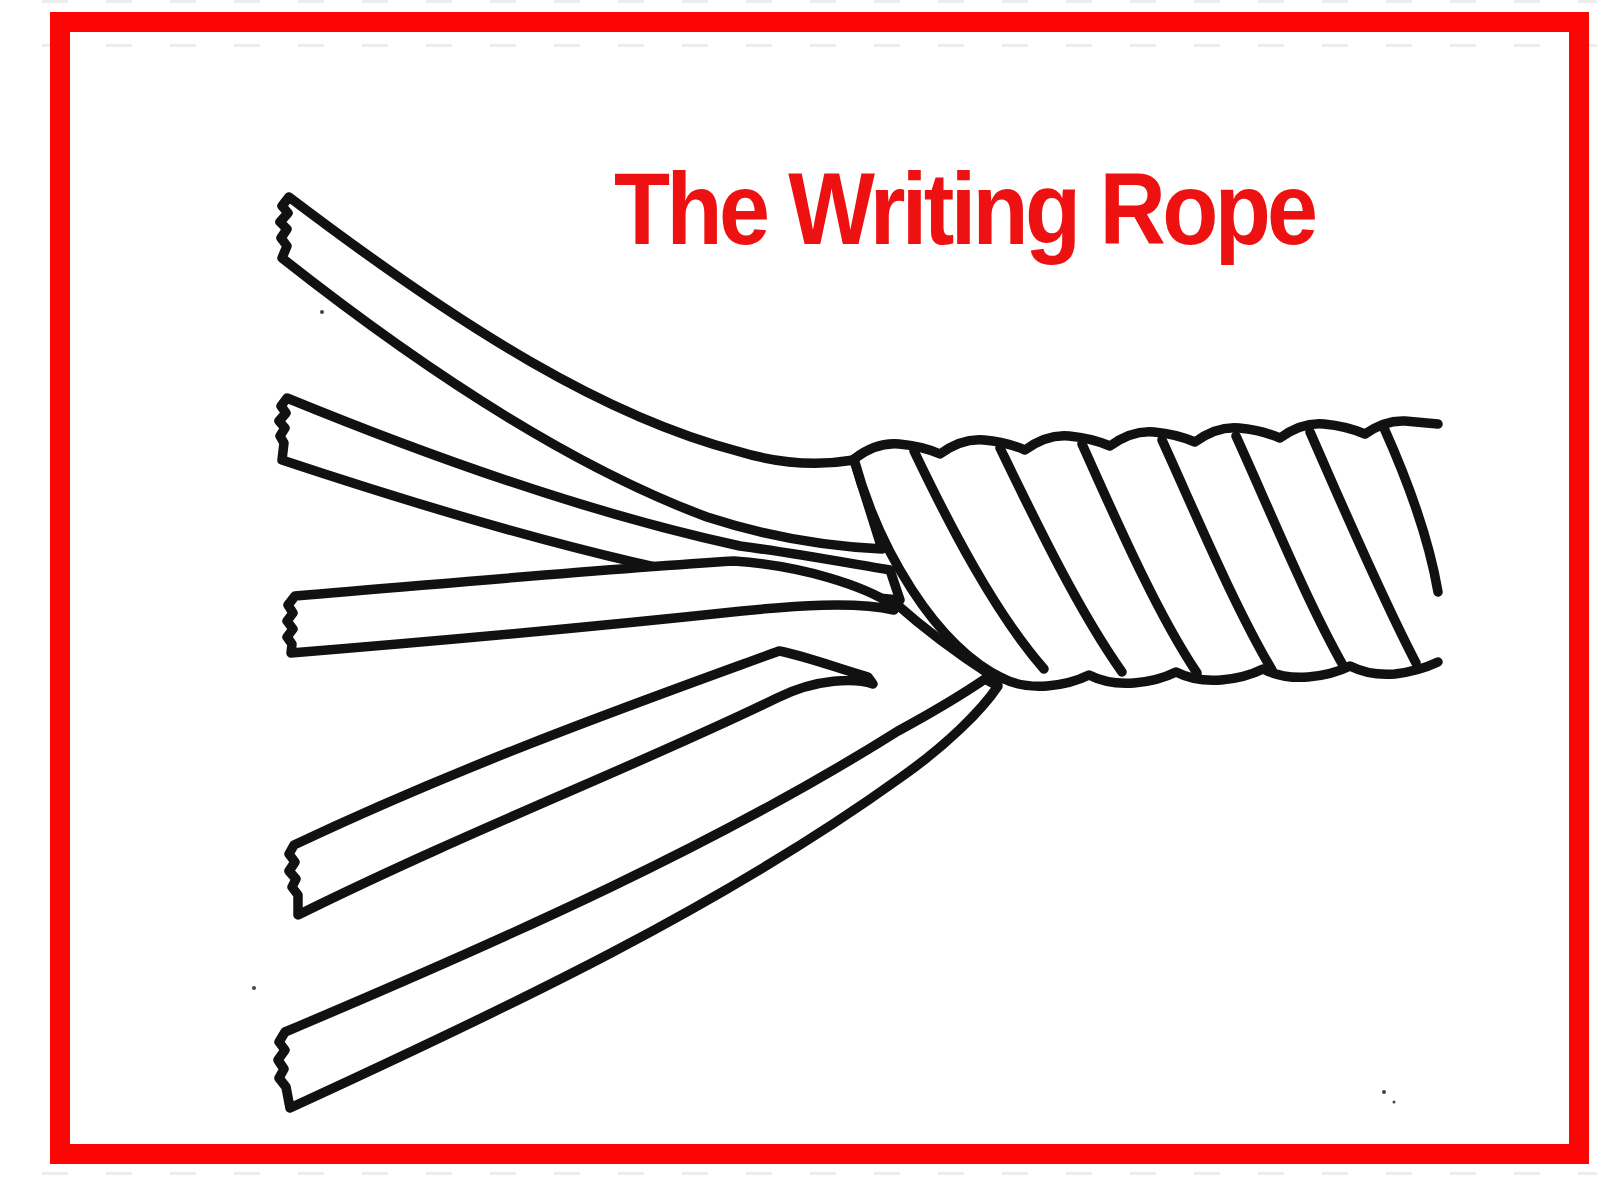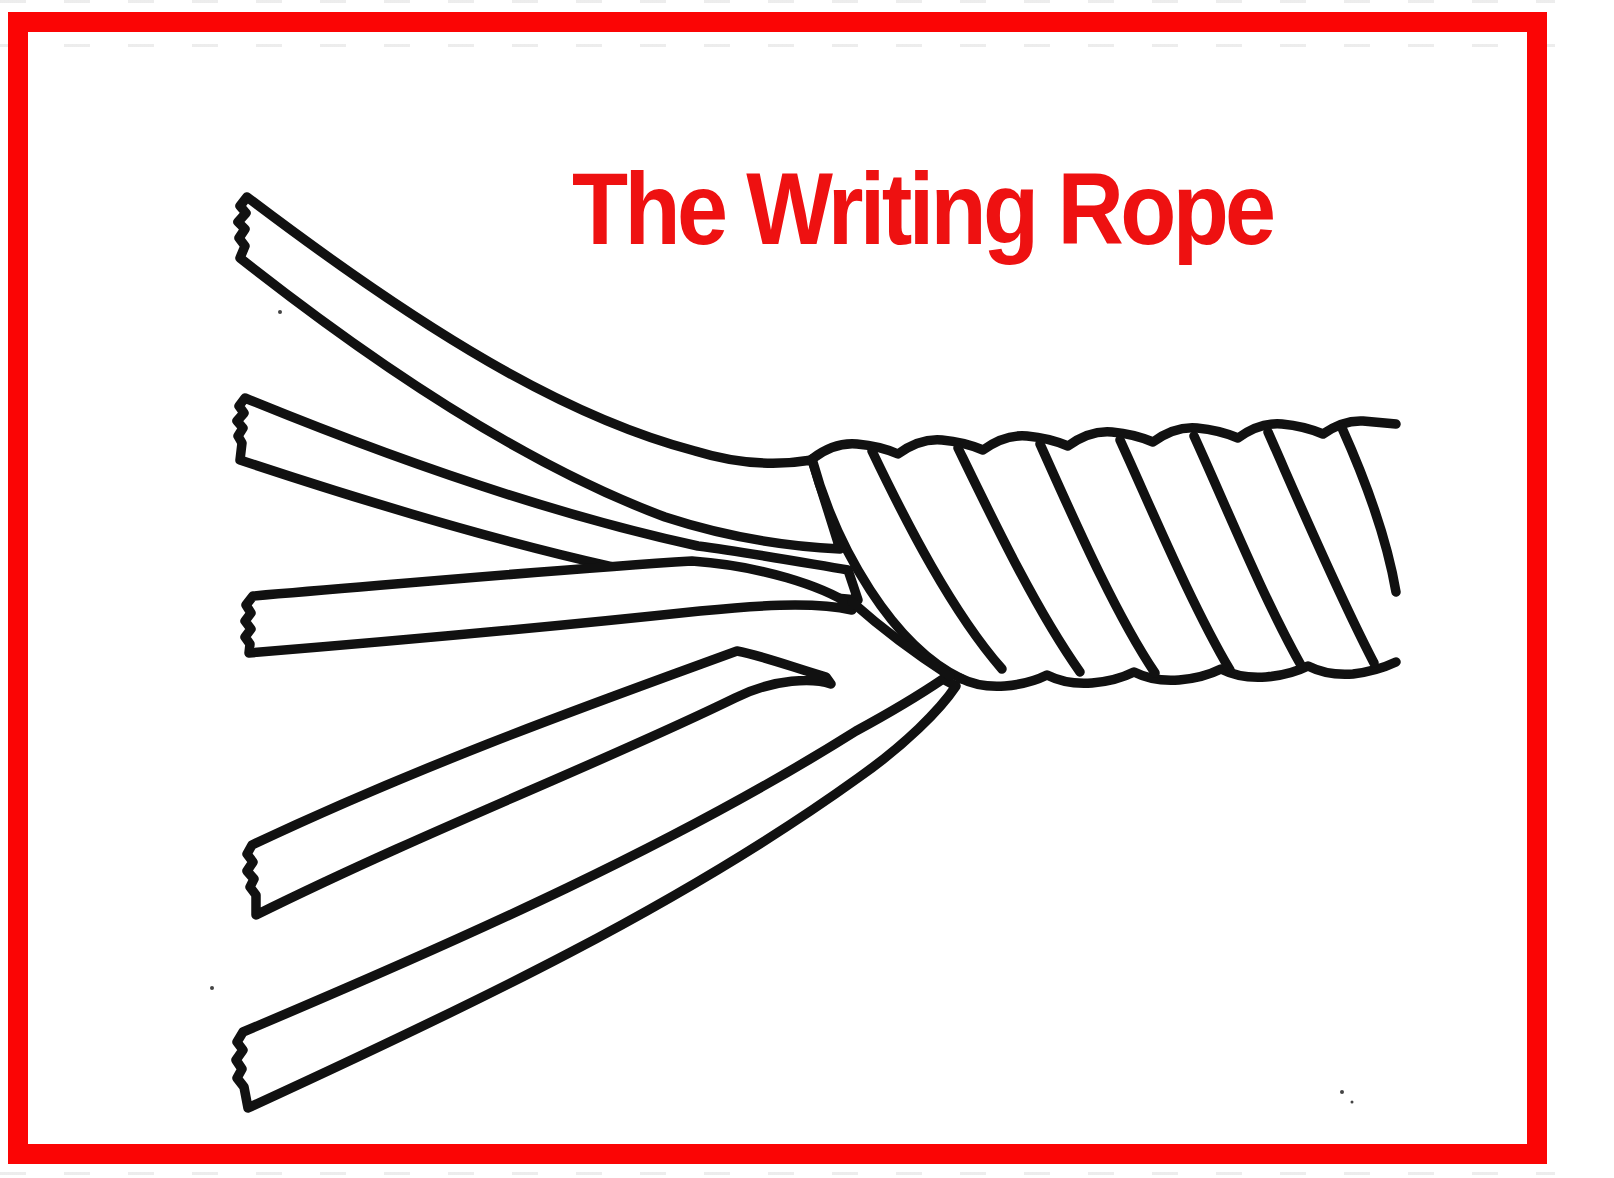--- a/index.html
+++ b/index.html
@@ -2,20 +2,21 @@
 <html><head>
 <meta charset="utf-8">
 <style>
   html,body{margin:0;padding:0;background:#ffffff;}
   .poster{
     position:relative;
     width:1555px;height:1178px;
     background:#ffffff;
     overflow:hidden;
     font-family:"Liberation Sans", sans-serif;
+    margin-left:42px;
   }
   
   .scan-dash{
     position:absolute;left:0;width:100%;height:3px;
     background:repeating-linear-gradient(90deg,#9a9a9a 0 26px,transparent 26px 64px);
     opacity:0.18;
   }
   .dash-top{top:0;}
   .dash-under-border{top:44px;}
   .dash-bottom{top:1172px;}

